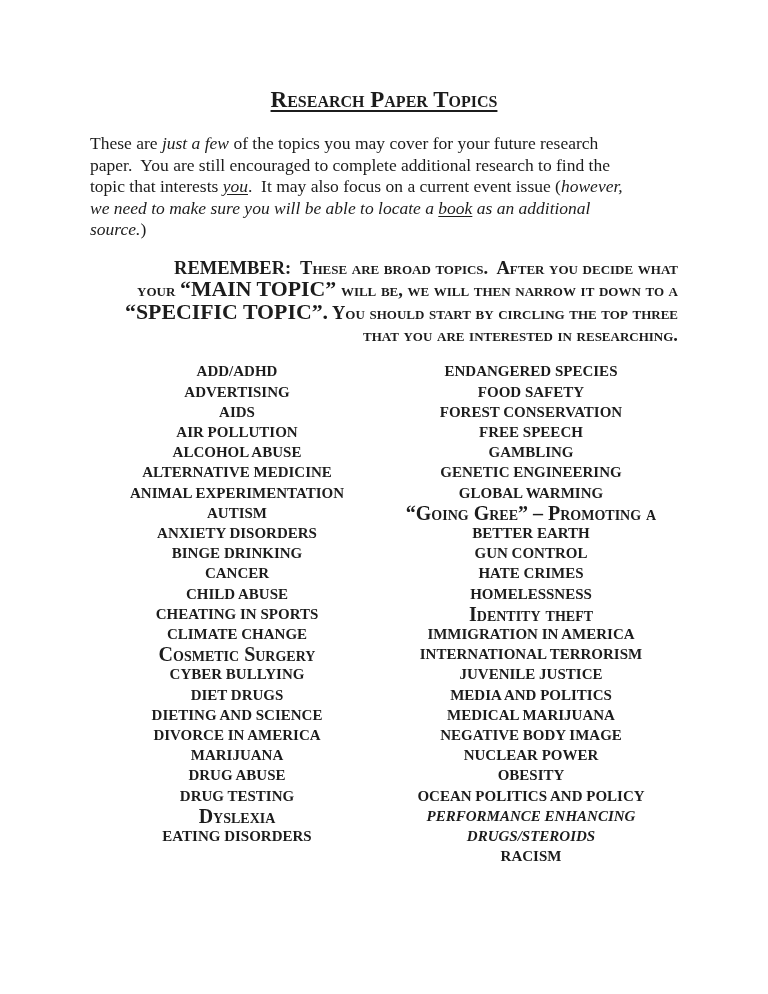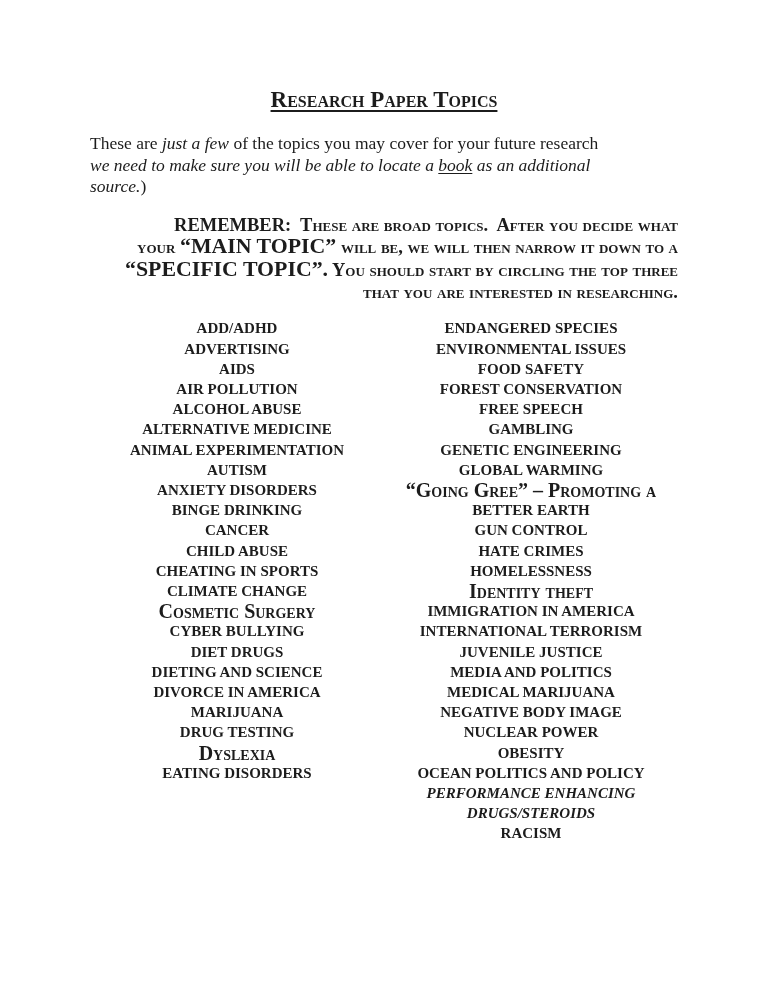--- a/index.html
+++ b/index.html
@@ -72,20 +72,22 @@
 </style>
 </head>
 <body>
 
 <div class="page">
 
   <h1 class="title"><span class="title-text">Research Paper Topics</span></h1>
 
   <div class="intro">
       <div class="line"><span>These are </span><span class="i">just a few</span><span> of the topics you may cover for your future research</span></div>
+      <div class="line"><span>paper.  You are still encouraged to complete additional research to find the</span></div>
+      <div class="line"><span>topic that interests </span><span class="iu">you</span><span>.  It may also focus on a current event issue (</span><span class="i">however,</span></div>
       <div class="line"><span class="i">we need to make sure you will be able to locate a </span><span class="iu">book</span><span class="i"> as an additional</span></div>
       <div class="line"><span class="i">source.</span><span>)</span></div>
     </div>
 
   <div class="remember">
       <div class="line"><span>REMEMBER:  These are broad topics.  After you decide what</span></div>
       <div class="line"><span>your </span><span class="lg">“MAIN TOPIC”</span><span> will be, we will then narrow it down to a</span></div>
       <div class="line"><span class="lg">“SPECIFIC TOPIC”.</span><span> You should start by circling the top three</span></div>
       <div class="line"><span>that you are interested in researching.</span></div>
     </div>
@@ -105,27 +107,27 @@
         <div class="topic">CANCER</div>
         <div class="topic">CHILD ABUSE</div>
         <div class="topic">CHEATING IN SPORTS</div>
         <div class="topic">CLIMATE CHANGE</div>
         <div class="topic sc">Cosmetic Surgery</div>
         <div class="topic">CYBER BULLYING</div>
         <div class="topic">DIET DRUGS</div>
         <div class="topic">DIETING AND SCIENCE</div>
         <div class="topic">DIVORCE IN AMERICA</div>
         <div class="topic">MARIJUANA</div>
+        <div class="topic">DRUG ABUSE</div>
         <div class="topic">DRUG TESTING</div>
         <div class="topic sc">Dyslexia</div>
         <div class="topic">EATING DISORDERS</div>
       </div>
     <div class="col">
         <div class="topic">ENDANGERED SPECIES</div>
-        <div class="topic">ENVIRONMENTAL ISSUES</div>
         <div class="topic">FOOD SAFETY</div>
         <div class="topic">FOREST CONSERVATION</div>
         <div class="topic">FREE SPEECH</div>
         <div class="topic">GAMBLING</div>
         <div class="topic">GENETIC ENGINEERING</div>
         <div class="topic">GLOBAL WARMING</div>
         <div class="topic sc">“Going Gree” – Promoting a</div>
         <div class="topic">BETTER EARTH</div>
         <div class="topic">GUN CONTROL</div>
         <div class="topic">HATE CRIMES</div>

